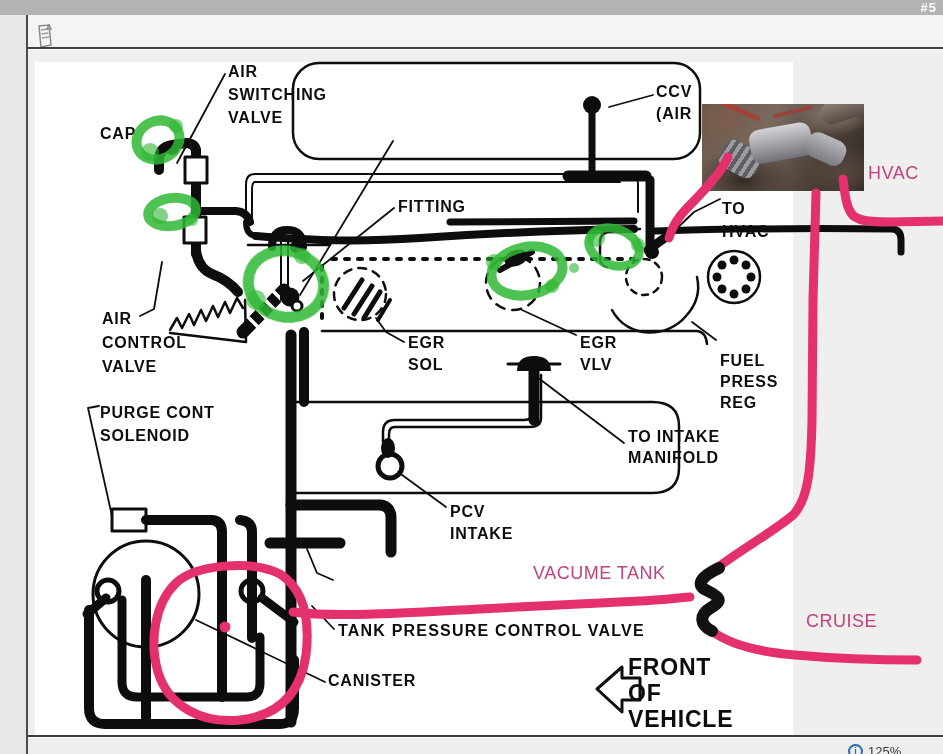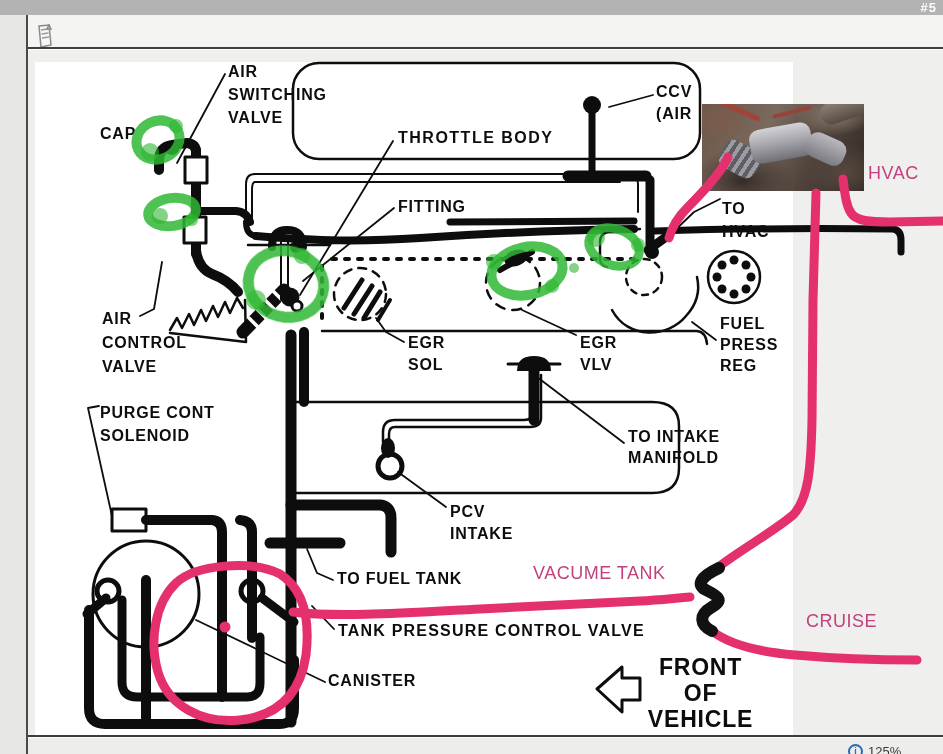--- a/index.html
+++ b/index.html
@@ -20,21 +20,21 @@
   .docicon{position:absolute;left:8px;top:9px;}
   
   .page{position:absolute;left:35px;top:62px;width:758px;height:673px;background:#ffffff;z-index:1;}
   svg.layer{position:absolute;left:0;top:0;z-index:2;}
   svg#green-layer{z-index:4;}
   svg#pink-layer{z-index:6;}
   
   .labels{position:absolute;left:0;top:0;width:943px;height:754px;z-index:3;}
   .lbl{position:absolute;color:#0d0d0d;font-weight:700;font-size:16px;line-height:23px;
        white-space:pre-line;letter-spacing:0.8px;}
-  .lbl.big{font-size:23px;line-height:26px;text-align:center;}
+  .lbl.big{font-size:23px;line-height:26px;}
   .pinklbl{position:absolute;color:#c2417e;font-weight:400;font-size:18px;letter-spacing:0.5px;white-space:pre-line;}
   
   .photo{position:absolute;left:702px;top:104px;width:162px;height:87px;z-index:5;overflow:hidden;
     background:
       radial-gradient(ellipse 42px 26px at 12% 18%, #7d5c4b 0%, rgba(125,92,75,0) 70%),
       radial-gradient(ellipse 55px 30px at 82% 12%, #8d7d70 0%, rgba(141,125,112,0) 70%),
       radial-gradient(ellipse 60px 42px at 88% 78%, #58483f 0%, rgba(88,72,63,0) 70%),
       radial-gradient(ellipse 70px 46px at 25% 88%, #352c27 0%, rgba(53,44,39,0) 72%),
       linear-gradient(118deg, #6d5748 0%, #7a695e 38%, #4f433b 68%, #2e2723 100%);}
   .photo .part{position:absolute;border-radius:10px;}
@@ -181,43 +181,41 @@
     <path d="M 325,682 L 196,620"></path>
     <path d="M 99,406 L 88,408 L 112,516"></path>
   </g>
 </svg>
 
 <div class="labels">
   <div class="lbl" style="left:100px;top:122px">CAP</div>
   <div class="lbl" style="left:228px;top:60px">AIR
 SWITCHING
 VALVE</div>
-  <div class="lbl" style="left:398px;top:126px;letter-spacing:1.5px">THROTTLE BODY</div>
   <div class="lbl" style="left:398px;top:195px">FITTING</div>
   <div class="lbl" style="left:656px;top:81px;line-height:22px">CCV
 (AIR</div>
   <div class="lbl" style="left:722px;top:197px">TO
 HVAC</div>
   <div class="lbl" style="left:102px;top:307px;line-height:24px">AIR
 CONTROL
 VALVE</div>
   <div class="lbl" style="left:408px;top:332px;line-height:22px">EGR
 SOL</div>
   <div class="lbl" style="left:580px;top:332px;line-height:22px">EGR
 VLV</div>
-  <div class="lbl" style="left:720px;top:313px;line-height:21px">FUEL
+  <div class="lbl" style="left:720px;top:350px;line-height:21px">FUEL
 PRESS
 REG</div>
   <div class="lbl" style="left:100px;top:401px">PURGE CONT
 SOLENOID</div>
   <div class="lbl" style="left:628px;top:426px;line-height:21px">TO INTAKE
 MANIFOLD</div>
   <div class="lbl" style="left:450px;top:501px;line-height:22px">PCV
 INTAKE</div>
-  <div class="lbl" style="left:337px;top:567px">TO FUEL TANK</div>
   <div class="lbl" style="left:338px;top:619px;letter-spacing:1.2px">TANK PRESSURE CONTROL VALVE</div>
   <div class="lbl" style="left:328px;top:669px">CANISTER</div>
   <div class="lbl big" style="left:628px;top:654px;width:145px">FRONT
 OF
 VEHICLE</div>
 
   <div class="pinklbl" style="left:868px;top:163px">HVAC</div>
   <div class="pinklbl" style="left:533px;top:563px">VACUME TANK</div>
   <div class="pinklbl" style="left:806px;top:611px">CRUISE</div>
 </div>

